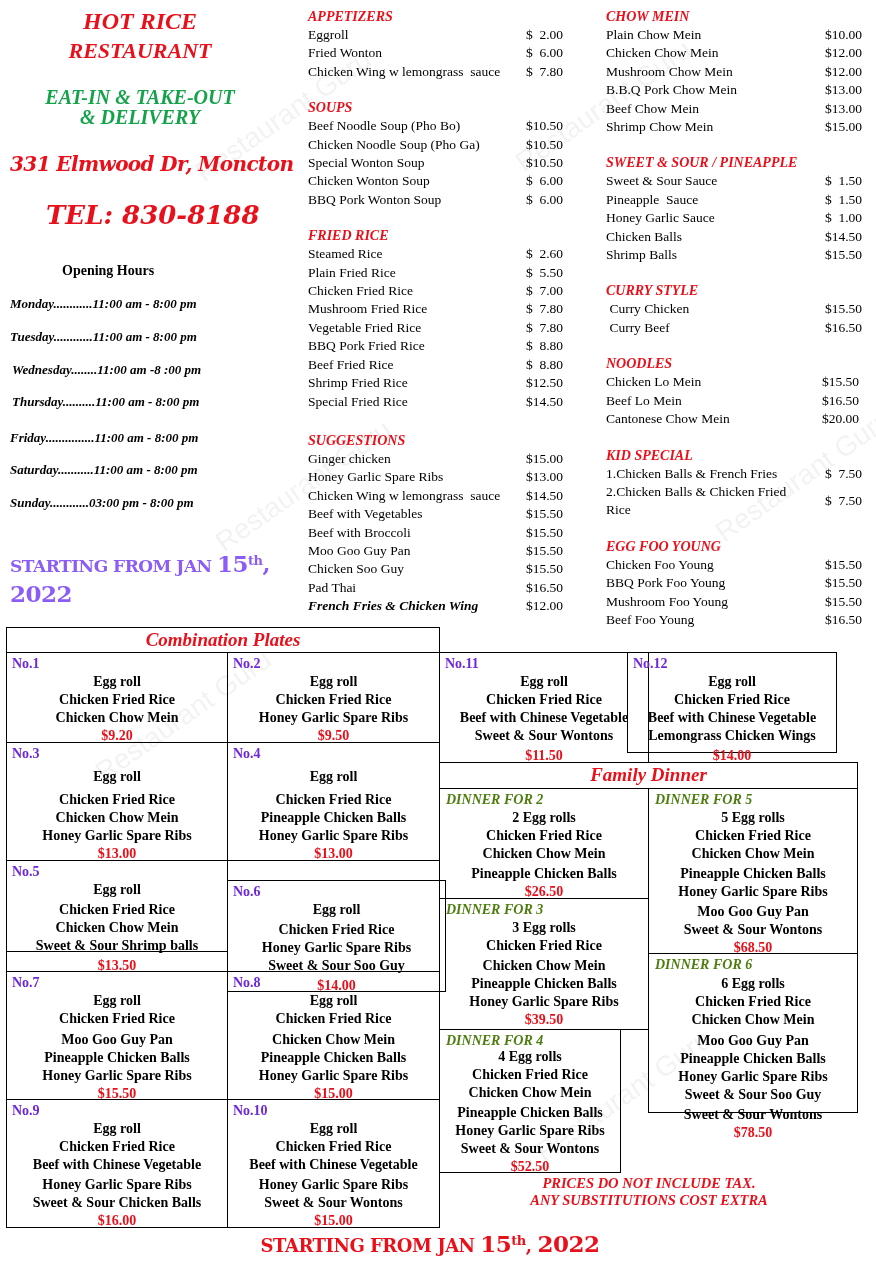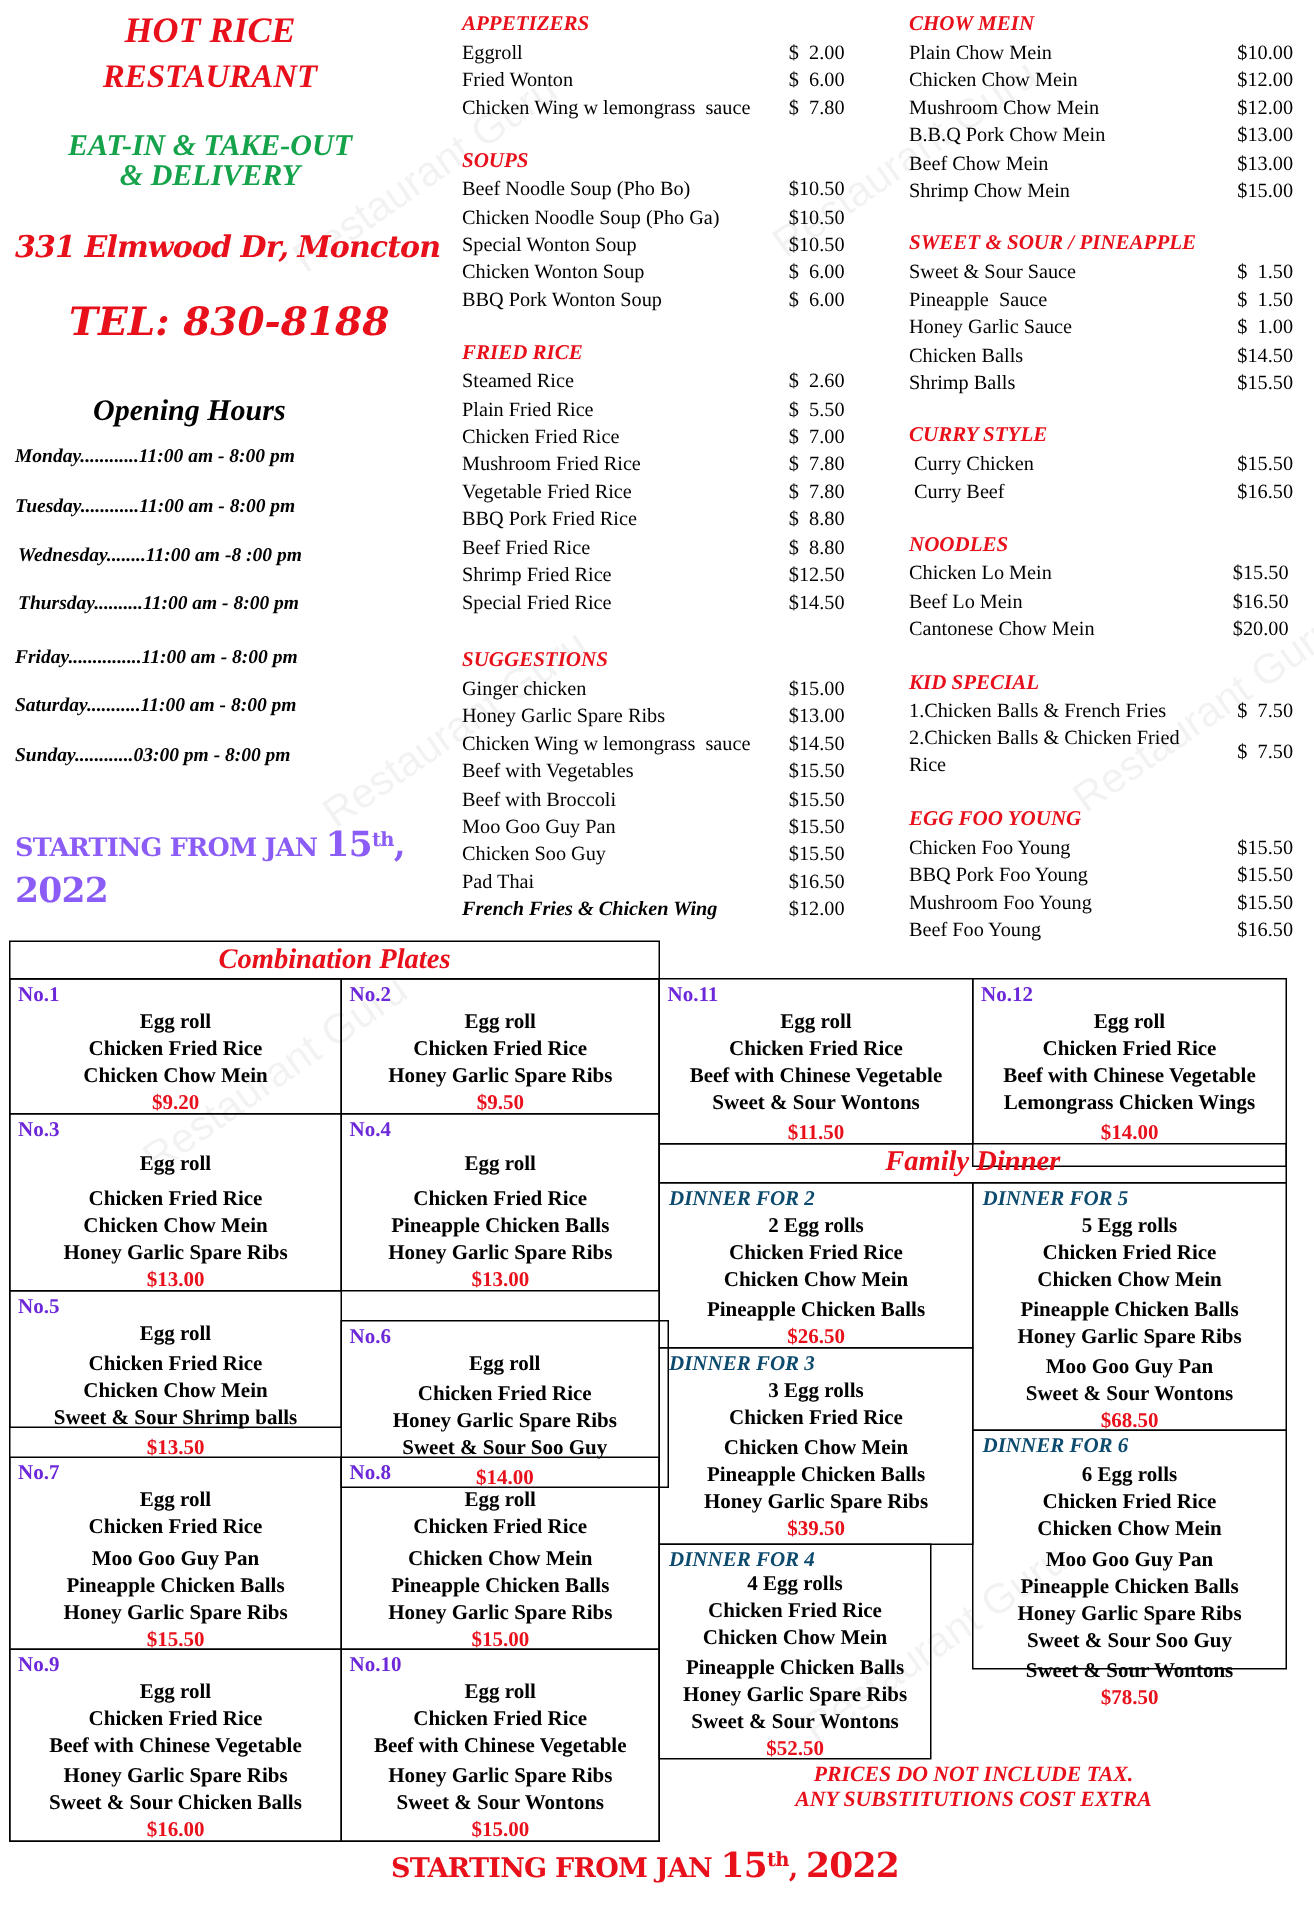--- a/index.html
+++ b/index.html
@@ -7,38 +7,38 @@
          font-family:"Liberation Serif", serif; color:#000; }
   .abs { position:absolute; }
 
   
   .title1 { left:0; width:280px; top:4px; text-align:center; font-size:24px; font-weight:bold; font-style:italic; color:#e8101a; line-height:34px; }
   .title2 { left:0; width:280px; top:38px; text-align:center; font-size:22px; font-weight:bold; font-style:italic; color:#e8101a; line-height:26px; }
   .eat1 { left:0; width:280px; top:86px; text-align:center; font-size:20px; font-weight:bold; font-style:italic; color:#14a34a; line-height:22px; }
   .eat2 { left:0; width:280px; top:106px; text-align:center; font-size:20px; font-weight:bold; font-style:italic; color:#14a34a; line-height:22px; }
   .addr { left:10px; top:152px; font-size:20px; font-weight:bold; font-style:italic; color:#e8101a; font-family:"DejaVu Serif", serif; letter-spacing:-0.6px; }
   .tel { left:46px; top:200px; font-size:26px; font-weight:bold; font-style:italic; color:#e8101a; font-family:"DejaVu Serif", serif; }
-  .hours-title { left:62px; top:263px; font-size:20px; font-weight:bold; font-style:italic; }
+  .hours-title { left:62px; top:263px; font-size:14px; font-weight:bold; }
   .hour { left:10px; font-size:13px; font-weight:bold; font-style:italic; white-space:nowrap; }
   .starting1 { left:10px; top:547px; font-size:17px; font-weight:bold; color:#8b5cf6; font-family:"DejaVu Serif", serif; line-height:28px; letter-spacing:-0.5px; }
   .starting1 .big { font-size:23px; }
   .starting1 sup { font-size:13px; }
 
   
   .col { font-size:13.5px; line-height:18.4px; }
   .sec-title { font-size:14px; font-weight:bold; font-style:italic; color:#e8101a; line-height:18px; }
   .row { display:flex; justify-content:space-between; white-space:nowrap; }
   .row .p { text-align:left; white-space:pre; }
   .gap { height:18px; }
 
   
   .cell { position:absolute; box-sizing:border-box; border:1px solid #000; text-align:center;
           font-weight:bold; font-size:14px; line-height:18px; }
   .cell .no { position:absolute; left:5px; top:2px; color:#6d28d9; font-size:14px; }
-  .cell .dn { position:absolute; left:6px; top:2px; color:#0c4a6e; font-size:14px; font-style:italic; }
+  .cell .dn { position:absolute; left:6px; top:2px; color:#4d7c0f; font-size:14px; font-style:italic; }
   .cell .items { position:absolute; left:0; right:0; }
   .cell .price { color:#e8101a; }
   .hdr { position:absolute; box-sizing:border-box; border:1px solid #000; text-align:center;
          font-weight:bold; font-style:italic; color:#e8101a; font-size:19px; line-height:24px; }
   .notes { position:absolute; left:440px; width:418px; top:1175px; text-align:center;
            color:#e8101a; font-weight:bold; font-style:italic; font-size:14.5px; line-height:17px; }
   .starting2 { position:absolute; left:0; width:860px; top:1230px; text-align:center;
                font-size:18px; font-weight:bold; color:#e8101a; font-family:"DejaVu Serif", serif; letter-spacing:-0.5px; }
   .starting2 .big { font-size:23px; }
   .starting2 sup { font-size:13px; }
@@ -405,21 +405,21 @@
 <div class="cell" style="left:439px;top:652px;width:210px;height:111px;">
   <span class="no">No.11</span>
   <div class="items" style="top:20px;">
     <div>Egg roll</div>
     <div>Chicken Fried Rice</div>
     <div>Beef with Chinese Vegetable</div>
     <div style="margin-bottom:2px">Sweet &amp; Sour Wontons</div>
     <div class="price">$11.50</div>
   </div>
 </div>
-<div class="cell" style="left:648px;top:652px;width:210px;height:126px;">
+<div class="cell" style="left:627px;top:652px;width:210px;height:101px;">
   <span class="no">No.12</span>
   <div class="items" style="top:20px;">
     <div>Egg roll</div>
     <div>Chicken Fried Rice</div>
     <div>Beef with Chinese Vegetable</div>
     <div style="margin-bottom:2px">Lemongrass Chicken Wings</div>
     <div class="price">$14.00</div>
   </div>
 </div>
 

